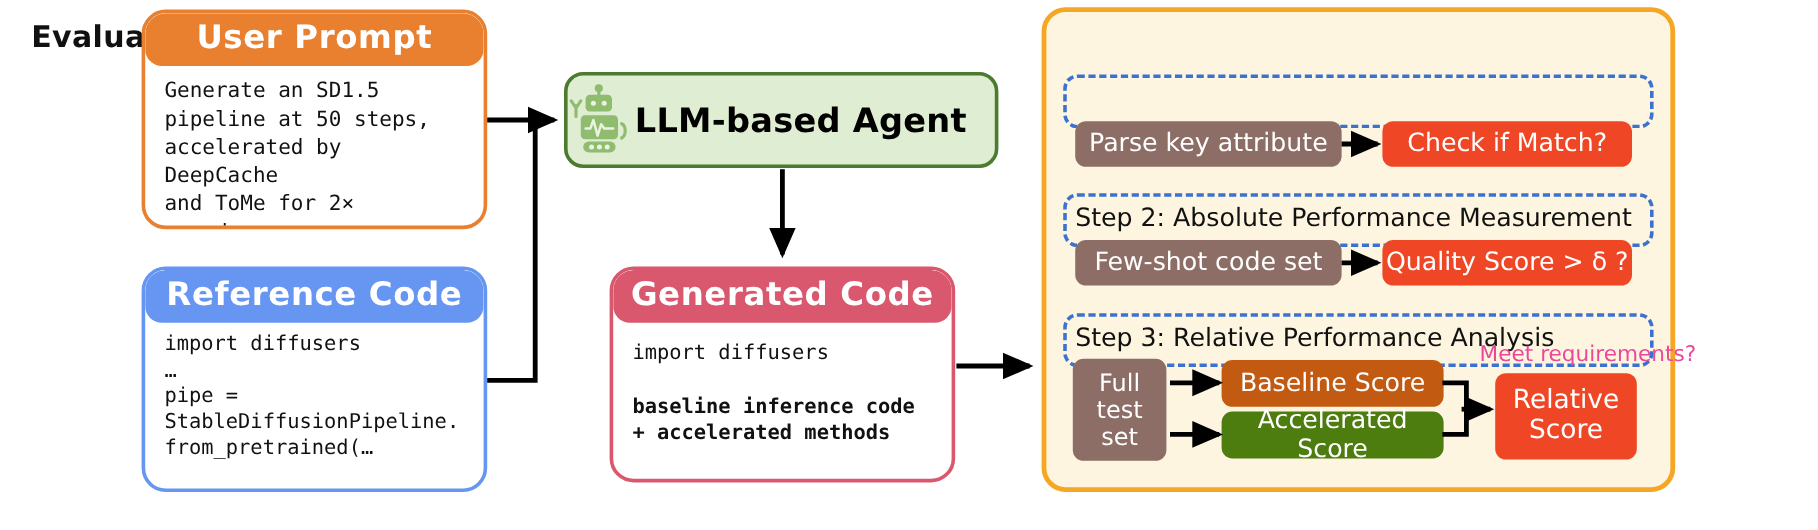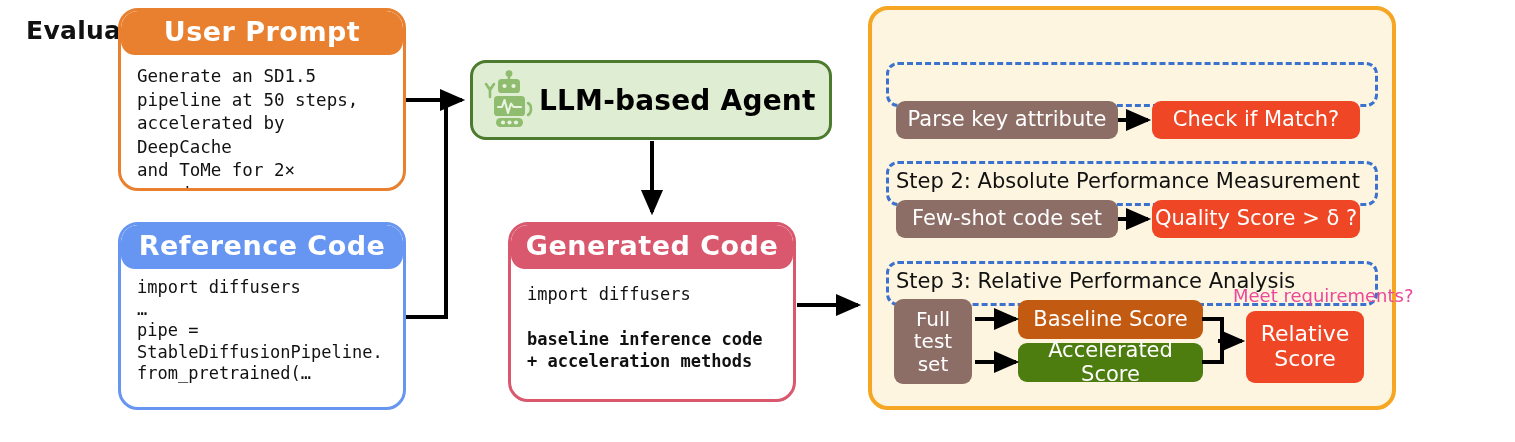--- a/index.html
+++ b/index.html
@@ -86,21 +86,20 @@
   #llm-agent-card {
     position: absolute;
     left: 470px; top: 60px; width: 362px; height: 80px;
     border: 3.5px solid #4C7A2E;
     border-radius: 16px;
     background: #DFEDD2;
     box-sizing: border-box;
     display: flex;
     align-items: center;
     justify-content: flex-start;
-    padding-left: 10px;
     z-index: 3;
   }
   #llm-agent-card .agent-label {
     font-size: 28px;
     font-weight: bold;
     color: #000;
     margin-left: 4px;
     letter-spacing: 0.2px;
   }
   .robot-icon { flex: 0 0 auto; line-height: 0; }
@@ -254,21 +253,21 @@
       </svg>
     </span>
     <span class="agent-label">LLM-based Agent</span>
   </div>
 
   <div class="card" id="generated-code-card">
     <div class="card-header">Generated Code</div>
     <div class="card-body"><span>import diffusers</span>
 
 <span class="gen-bold">baseline inference code
-+ acceleration methods</span></div>
++ accelerated methods</span></div>
   </div>
 
   <div id="evaluation-panel"></div>
 
   <div id="evaluation-title">Evaluation</div>
 
   <div class="step-frame" style="left:886px; top:62px; width:492px; height:45px;"></div>
   <div class="pill brown" style="left:896px; top:101px; width:222px; height:38px;">Parse key attribute</div>
   <div class="pill red" style="left:1152px; top:101px; width:208px; height:38px;">Check if Match?</div>
 

